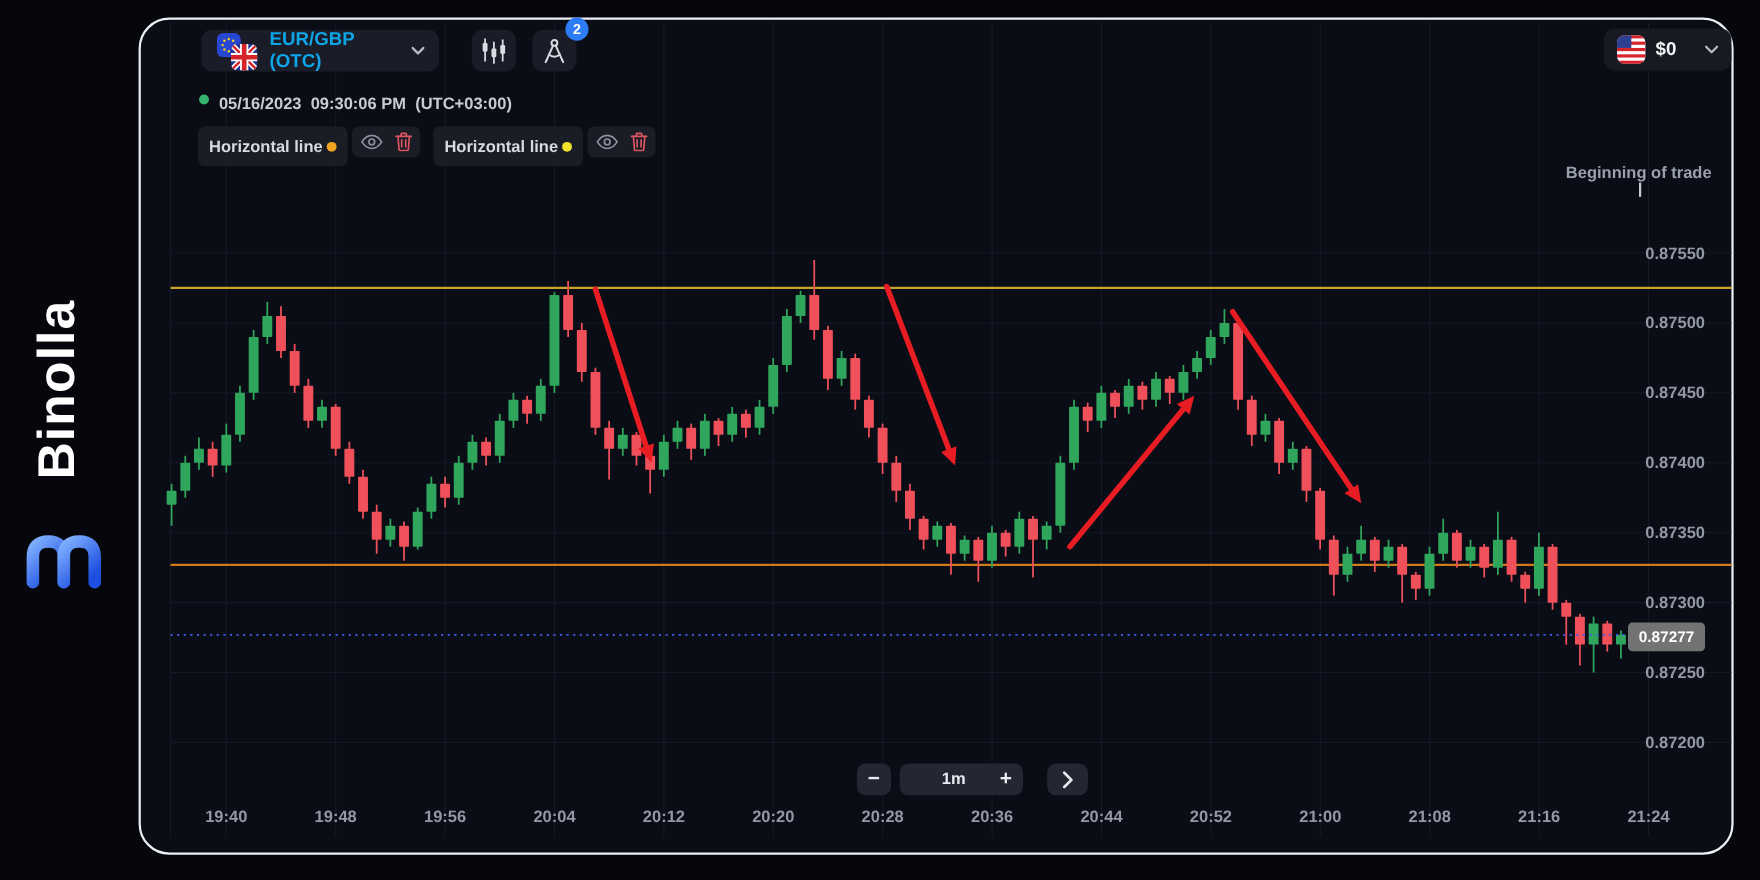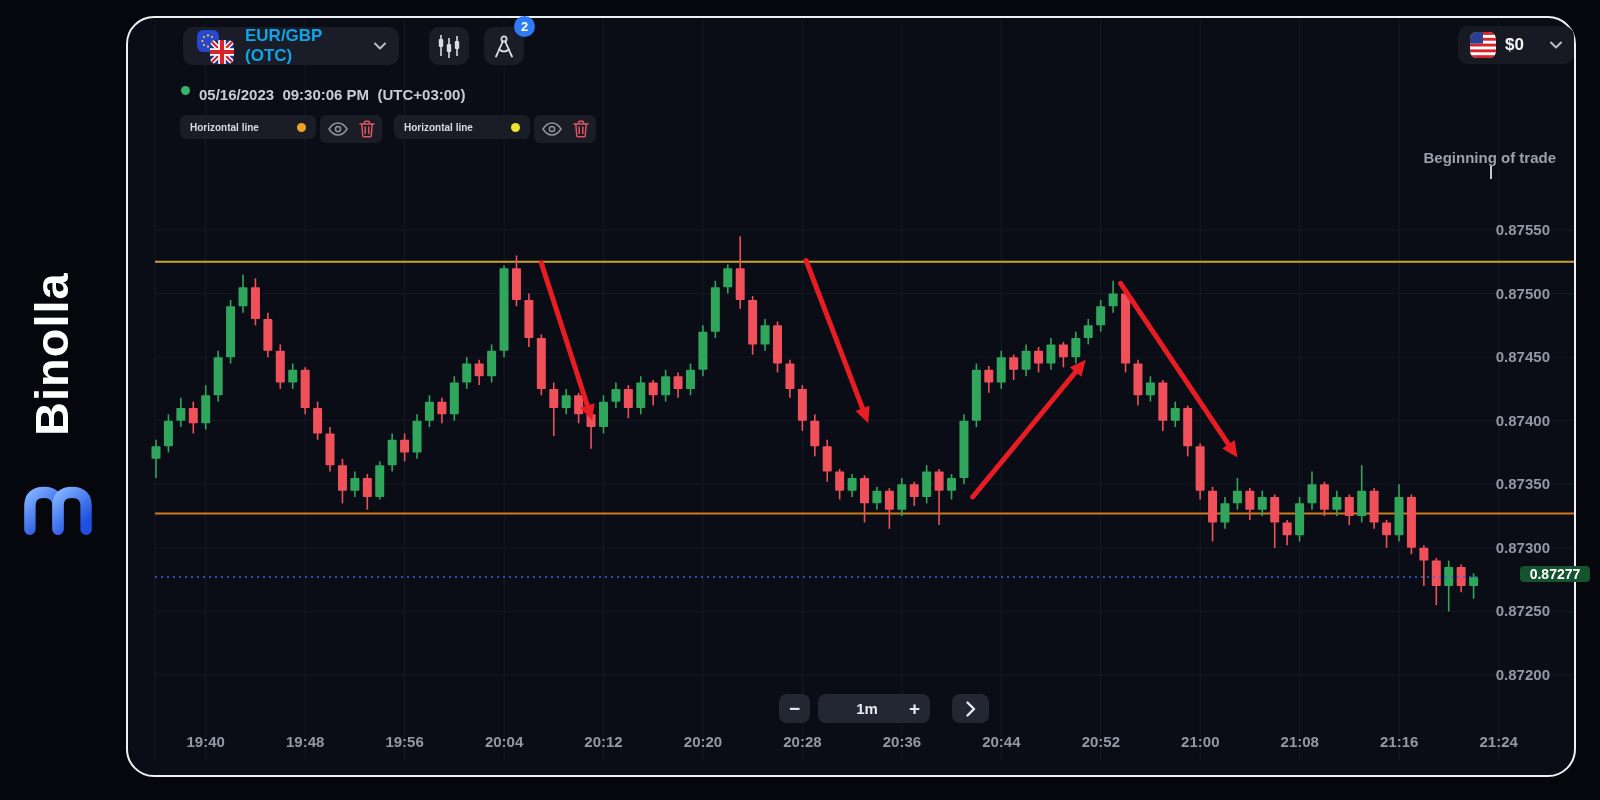--- a/index.html
+++ b/index.html
@@ -44,39 +44,39 @@
     display:flex;align-items:center;gap:9px;padding:0 12px;box-sizing:border-box;cursor:pointer;}
   .balance{font-size:17px;font-weight:700;color:#f3f4f6;}
   .account-pill .chev{margin-left:auto;display:flex;}
 
   
   .timestamp-row{left:181px;top:86px;height:18px;display:flex;align-items:flex-start;gap:9px;}
   .live-dot{width:9px;height:9px;border-radius:50%;background:#36b36c;}
   .timestamp-text{font-size:15px;font-weight:600;color:#c9ccd4;white-space:pre;}
 
   
-  .hl-badge{top:115px;height:24px;background:#1a1d26;border-radius:6px;display:flex;align-items:center;
+  .hl-badge{top:115px;height:36px;background:#1a1d26;border-radius:6px;display:flex;align-items:center;
     justify-content:space-between;padding:0 10px;box-sizing:border-box;
-    font-size:10px;font-weight:600;color:#d8dadf;cursor:pointer;}
+    font-size:15px;font-weight:600;color:#d8dadf;cursor:pointer;}
   .dot{width:9px;height:9px;border-radius:50%;}
   .dot-orange{background:#f0a322;}
   .dot-yellow{background:#efe32b;}
   .icons-pill{top:115px;height:28px;background:#1a1d26;border-radius:6px;display:flex;align-items:center;
     justify-content:center;gap:11px;box-sizing:border-box;}
   #hl-badge-1{left:180px;width:136px;}
   #hl-icons-1{left:320px;width:62px;}
   #hl-badge-2{left:394px;width:136px;}
   #hl-icons-2{left:534px;width:62px;}
   .act{display:flex;cursor:pointer;}
 
   .begin-label{top:149px;right:44px;display:flex;align-items:center;
     font-size:15px;font-weight:600;color:#9aa0ae;flex-direction:column;}
   .cursor{width:2px;height:13px;background:#c6cad3;margin-left:3px;}
 
-  .price-badge{left:1520px;top:566px;width:70px;height:16px;background:#14532d;border-radius:4px;
+  .price-badge{left:1480px;top:566px;width:70px;height:26px;background:#737373;border-radius:4px;
     color:#ffffff;font-size:14px;font-weight:700;display:flex;align-items:center;justify-content:center;}
 
   
   .footer-btn{top:694px;height:29px;background:#232733;border-radius:8px;color:#e8eaf0;
     display:flex;align-items:center;justify-content:center;font-weight:700;cursor:pointer;}
   #zoom-out{left:779px;width:31px;font-size:19px;}
   #interval{left:818px;width:98px;font-size:15px;}
   #zoom-in{left:899px;width:31px;font-size:19px;}
   #forward{left:952px;width:37px;}
 </style>

